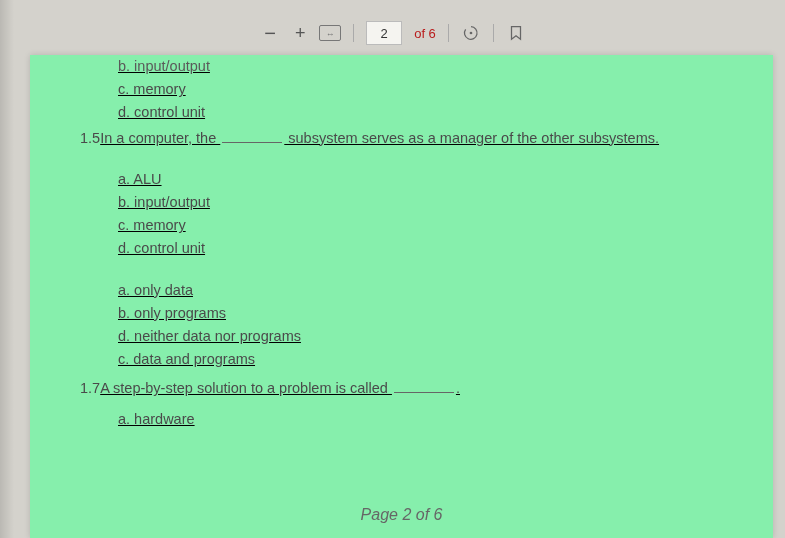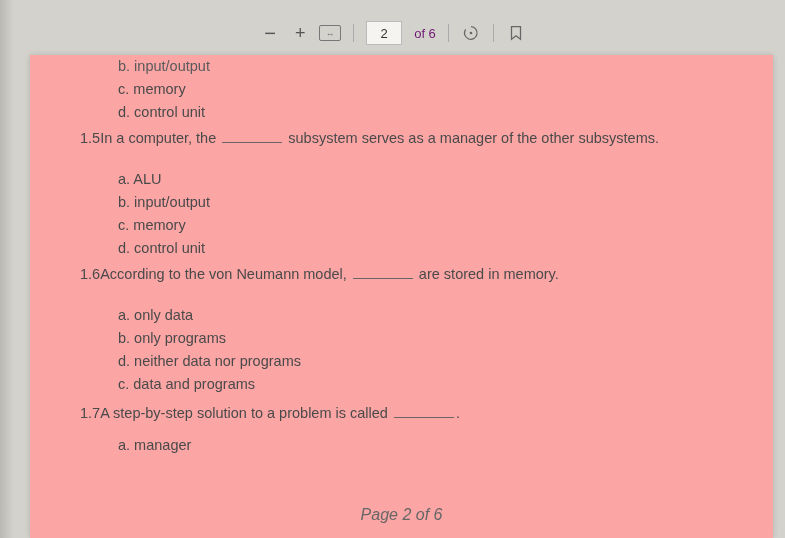--- a/index.html
+++ b/index.html
@@ -66,21 +66,21 @@
       width: 36px;
       height: 24px;
       border: 1px solid #bbb;
       background: #f5f4f0;
       text-align: center;
       font-size: 13px;
       color: #333;
     }
     .page-label {
       font-size: 13px;
-      color: #701a75;
+      color: #b91c1c;
       margin-left: 4px;
     }
     .tool-rotate {
       width: 20px;
       height: 20px;
       position: relative;
     }
     .tool-rotate svg {
       width: 18px;
       height: 18px;
@@ -92,24 +92,25 @@
     .tool-bookmark svg {
       width: 18px;
       height: 18px;
     }
     .page-container {
       position: absolute;
       top: 55px;
       left: 30px;
       right: 12px;
       bottom: 0;
-      background: #fca5a5;
+      background: #86efac;
       box-shadow: 0 0 6px rgba(0,0,0,0.15);
       padding: 0 40px 10px 40px;
       overflow: hidden;
+      text-decoration: underline;
     }
     .content {
       color: #4a4a4a;
       font-size: 14.5px;
       line-height: 1.6;
     }
     .option {
       margin-left: 48px;
     }
     .question {
@@ -199,33 +200,30 @@
     <div class="question">
       <span class="q-num">1.5</span><span>In a computer, the </span><span class="blank"></span><span> subsystem serves as a manager of the other subsystems.</span>
     </div>
     <div class="opt-block">
       <div class="option">a. ALU</div>
       <div class="option">b. input/output</div>
       <div class="option">c. memory</div>
       <div class="option">d. control unit</div>
     </div>
 
-    <div class="question">
-      <span class="q-num">1.6</span><span>According to the von Neumann model, </span><span class="blank"></span><span> are stored in memory.</span>
-    </div>
     <div class="opt-block">
       <div class="option">a. only data</div>
       <div class="option">b. only programs</div>
       <div class="option">d. neither data nor programs</div>
       <div class="option">c. data and programs</div>
     </div>
 
     <div class="question q17">
       <span class="q-num">1.7</span><span>A step-by-step solution to a problem is called </span><span class="blank"></span><span>.</span>
     </div>
     <div class="opt-block q17-opt">
-      <div class="option">a. manager</div>
+      <div class="option">a. hardware</div>
     </div>
 
   </div>
 
   <div class="footer">Page 2 of 6</div>
 </div>
 
 </body></html>

